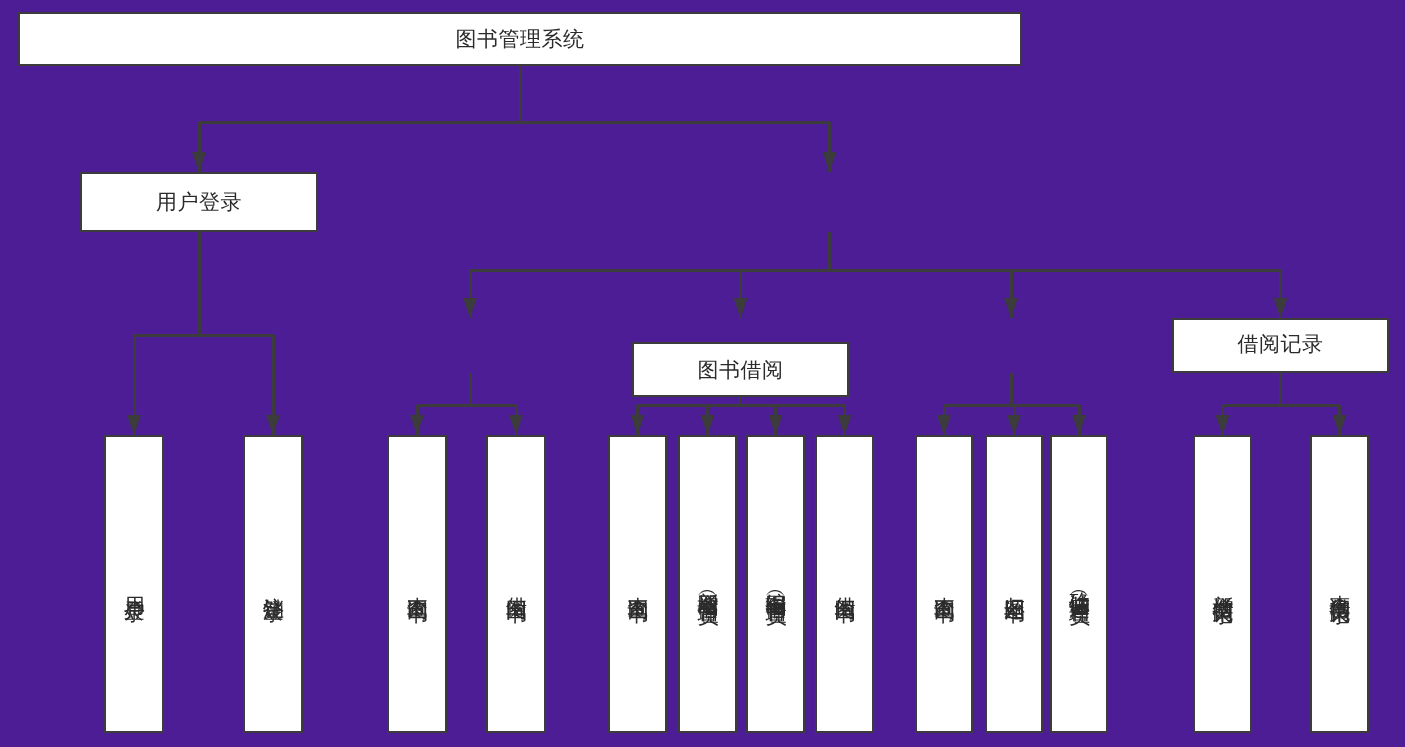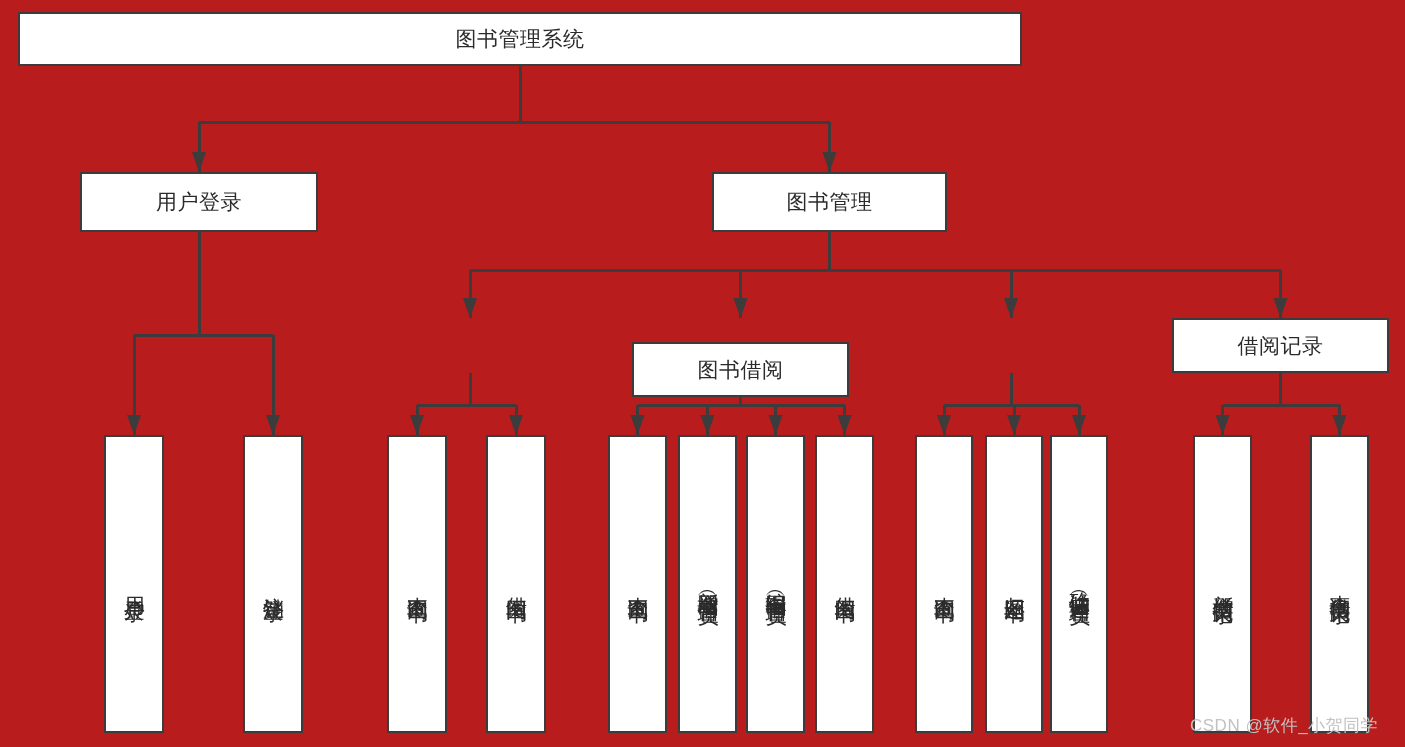--- a/index.html
+++ b/index.html
@@ -8,21 +8,21 @@
     padding: 0;
     background: #ffffff;
   }
   body {
     font-family: "Liberation Sans", "DejaVu Sans", sans-serif;
   }
   #diagram-root {
     position: relative;
     width: 1405px;
     height: 747px;
-    background: #b91c1c;
+    background: #4c1d95;
     overflow: hidden;
   }
   #edges-layer {
     position: absolute;
     left: 0;
     top: 0;
     width: 1405px;
     height: 747px;
     pointer-events: none;
   }
@@ -125,28 +125,25 @@
       <polygon points="1332.5,415 1346.5,415 1339.5,435" fill="#3c3c3c"></polygon>
     </svg>
 
   <div class="node horiz" style="left: 18px; top: 12px; width: 1004px; height: 54px; border-color: rgb(60, 60, 60); background: rgb(255, 255, 255); color: rgb(43, 43, 43);">
     <span>图书管理系统</span>
   </div>
 
   <div class="node horiz" style="left: 80px; top: 172px; width: 238px; height: 60px; border-color: rgb(60, 60, 60); background: rgb(255, 255, 255); color: rgb(43, 43, 43);">
     <span>用户登录</span>
   </div>
-  <div class="node horiz" style="left: 712px; top: 172px; width: 235px; height: 60px; border-color: rgb(60, 60, 60); background: rgb(255, 255, 255); color: rgb(43, 43, 43);">
-    <span>图书管理</span>
-  </div>
 
   <div class="node horiz" style="left: 632px; top: 318px; width: 217px; height: 55px; border-color: rgb(60, 60, 60); background: rgb(255, 255, 255); color: rgb(43, 43, 43); margin-top: 24px;">
     <span>图书借阅</span>
   </div>
-  <div class="node horiz" style="left: 1172px; top: 318px; width: 217px; height: 55px; border-color: rgb(60, 60, 60); background: rgb(255, 255, 255); color: rgb(43, 43, 43);">
+  <div class="node horiz" style="left: 1172px; top: 318px; width: 217px; height: 55px; border-color: rgb(60, 60, 60); background: rgb(255, 255, 255); color: rgb(43, 43, 43); font-family: Liberation Mono, monospace;">
     <span>借阅记录</span>
   </div>
 
   <div class="node vert" style="left: 104px; top: 435px; width: 60px; height: 298px; border-color: rgb(60, 60, 60); background: rgb(255, 255, 255); color: rgb(43, 43, 43);">
     <span class="vlabel">用户登录</span>
   </div>
   <div class="node vert" style="left: 243px; top: 435px; width: 60px; height: 298px; border-color: rgb(60, 60, 60); background: rgb(255, 255, 255); color: rgb(43, 43, 43);">
     <span class="vlabel">注销登录</span>
   </div>
 
@@ -180,15 +177,14 @@
     <span class="vlabel">确认归还（管理员）</span>
   </div>
 
   <div class="node vert" style="left: 1193px; top: 435px; width: 59px; height: 298px; border-color: rgb(60, 60, 60); background: rgb(255, 255, 255); color: rgb(43, 43, 43);">
     <span class="vlabel">新增借阅记录</span>
   </div>
   <div class="node vert" style="left: 1310px; top: 435px; width: 59px; height: 298px; border-color: rgb(60, 60, 60); background: rgb(255, 255, 255); color: rgb(43, 43, 43);">
     <span class="vlabel">查询借阅记录</span>
   </div>
 
-  <div id="watermark">CSDN @软件_小贺同学</div>
 
 </div>
 
 </body></html>

